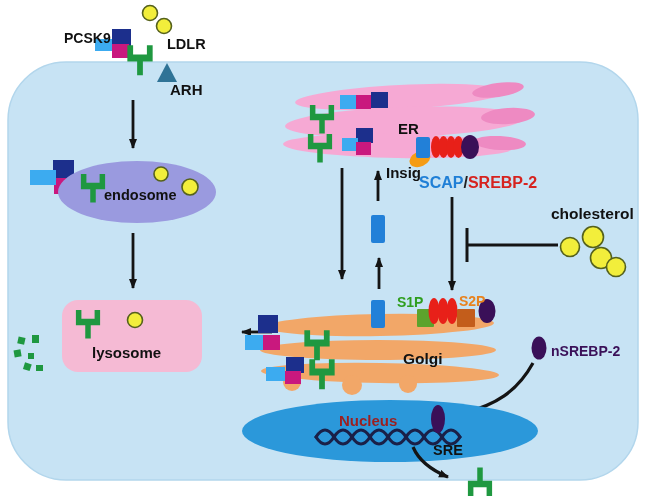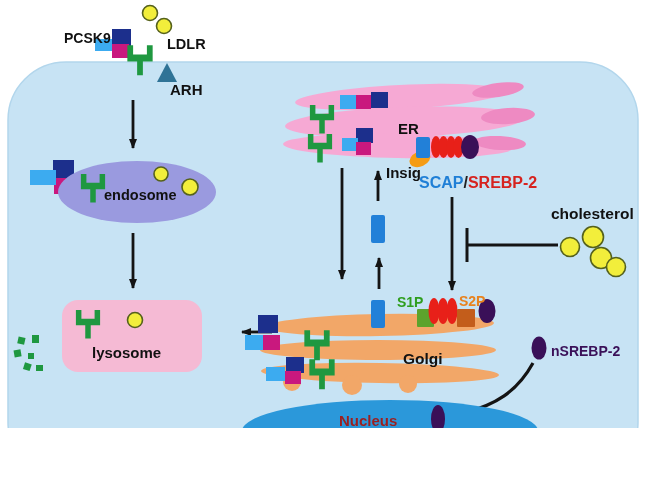--- a/index.html
+++ b/index.html
@@ -1,16 +1,16 @@
 <!DOCTYPE html>
 <html><head>
 <meta charset="utf-8">
 <style>
   html,body{margin:0;padding:0;background:#ffffff;}
-  .stage{position:relative;width:646px;height:428px;background:#ffffff;overflow:hidden;
+  .stage{position:relative;width:646px;height:500px;background:#ffffff;overflow:hidden;
          font-family:"Liberation Sans",sans-serif;}
   svg{display:block;}
   text{font-family:"Liberation Sans",sans-serif;font-weight:bold;fill:#111;}
   
   .f-cell{fill:#c7e3f4;stroke:#b2d6ec;stroke-width:1.5}
   .f-er{fill:#f6a9d4}
   .f-ertip{fill:#ee8ac2}
   .f-golgi{fill:#f2a768}
   .f-endo{fill:#9a9adf}
   .f-lyso{fill:#f5bad4}

